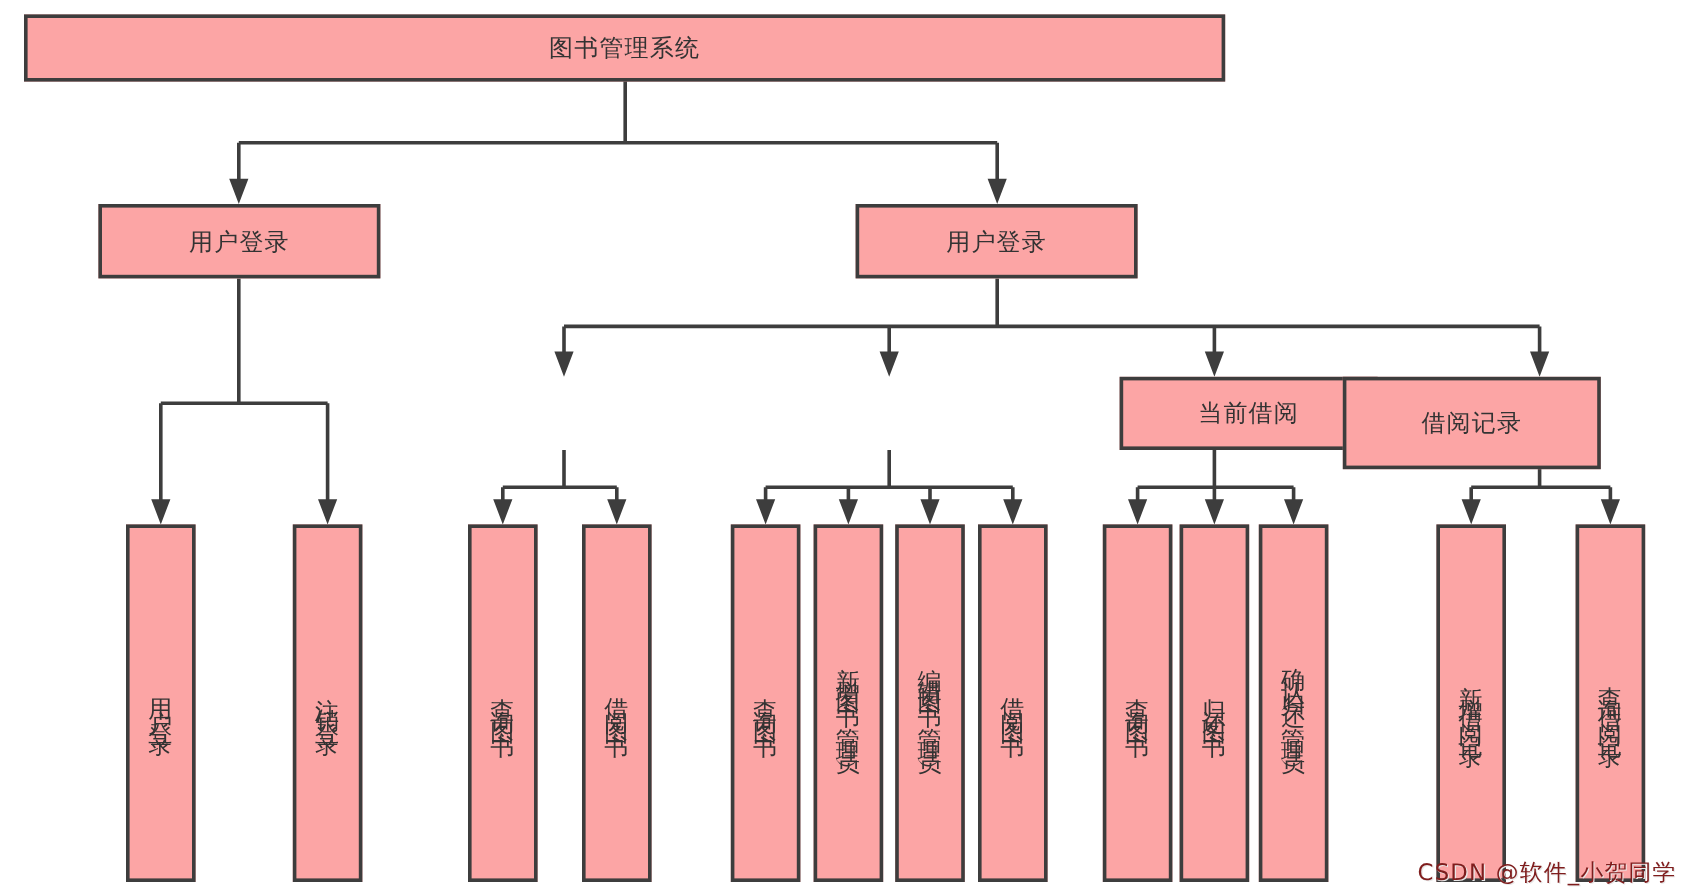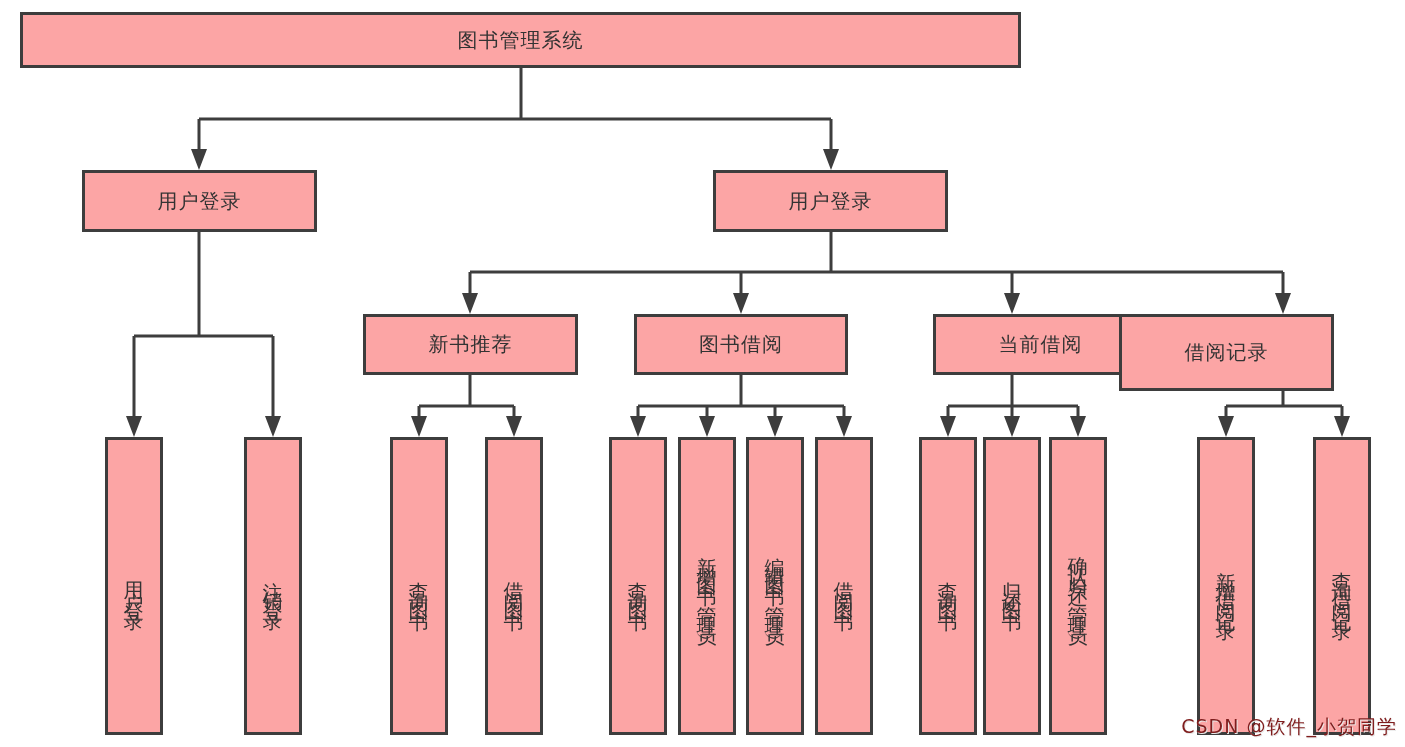--- a/index.html
+++ b/index.html
@@ -70,26 +70,20 @@
     <span class="hlabel">图书管理系统</span>
   </div>
 
   <div class="node" style="left:82px;top:170px;width:235px;height:62px;">
     <span class="hlabel">用户登录</span>
   </div>
   <div class="node" style="left:713px;top:170px;width:235px;height:62px;">
     <span class="hlabel">用户登录</span>
   </div>
 
-  <div class="node" style="left:363px;top:314px;width:215px;height:61px;">
-    <span class="hlabel">新书推荐</span>
-  </div>
-  <div class="node" style="left:634px;top:314px;width:214px;height:61px;">
-    <span class="hlabel">图书借阅</span>
-  </div>
   <div class="node" style="left:905px;top:314px;width:215px;height:61px;margin-left:28px;">
     <span class="hlabel">当前借阅</span>
   </div>
   <div class="node" style="left:1119px;top:314px;width:215px;height:77px;">
     <span class="hlabel">借阅记录</span>
   </div>
 
   <div class="node leaf" style="left:105px;">
     <span class="vtext">用户登录</span>
   </div>

